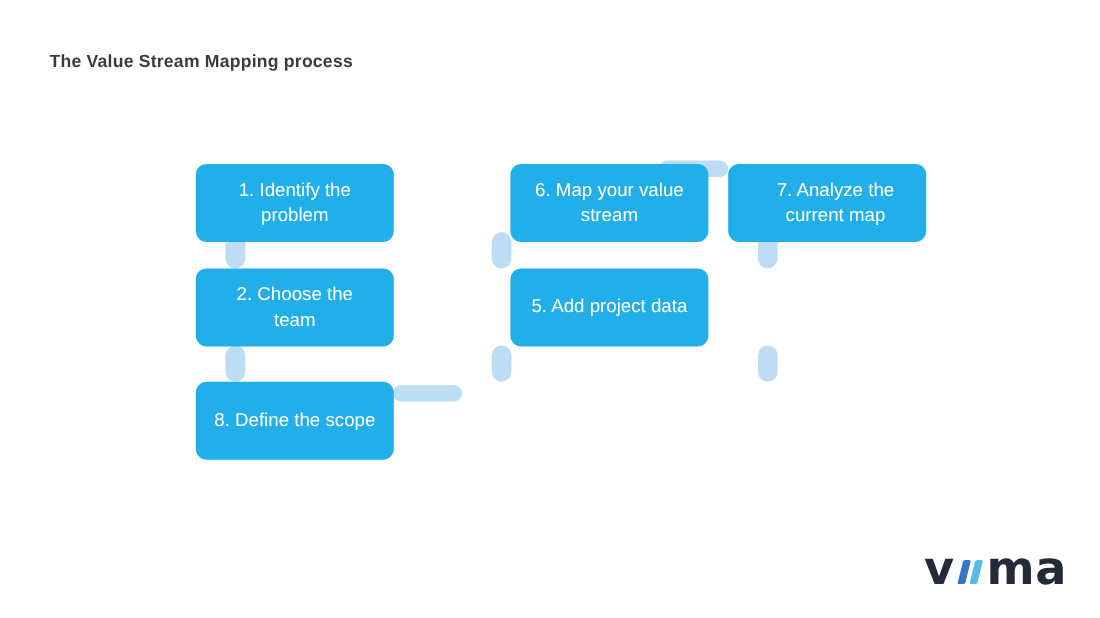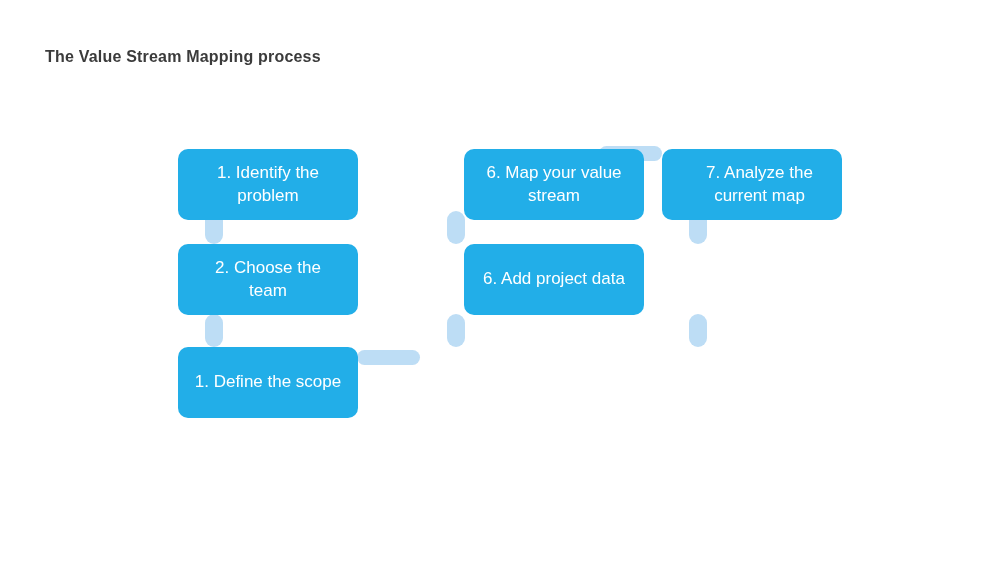--- a/index.html
+++ b/index.html
@@ -102,19 +102,20 @@
   <div class="vconn vx2 vy23"></div>
 
   <div class="vconn vx3 vy12"></div>
   <div class="vconn vx3 vy23"></div>
 
   <div class="hconn h34"></div>
   <div class="hconn h67"></div>
 
   <div class="pbox col1 row1">1. Identify the problem</div>
   <div class="pbox col1 row2">2. Choose the team</div>
-  <div class="pbox col1 row3">1. Define the scope</div>
-  <div class="pbox col2 row2">6. Add project data</div>
+  <div class="pbox col1 row3">8. Define the scope</div>
+  <div class="pbox col2 row2">5. Add project data</div>
   <div class="pbox col2 row1">6. Map your value stream</div>
   <div class="pbox col3 row1">7. Analyze the current map</div>
 
+  <div class="logo"><span>v</span><span class="slash slash1"></span><span class="slash slash2"></span><span>ma</span></div>
 
 </div>
 
 </body></html>

